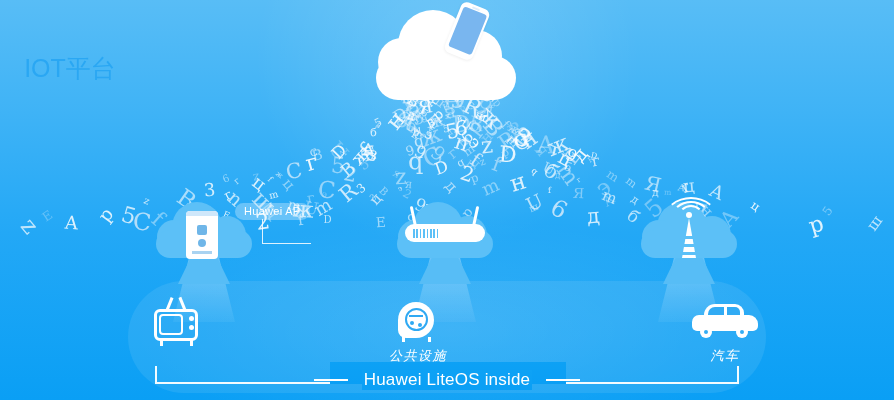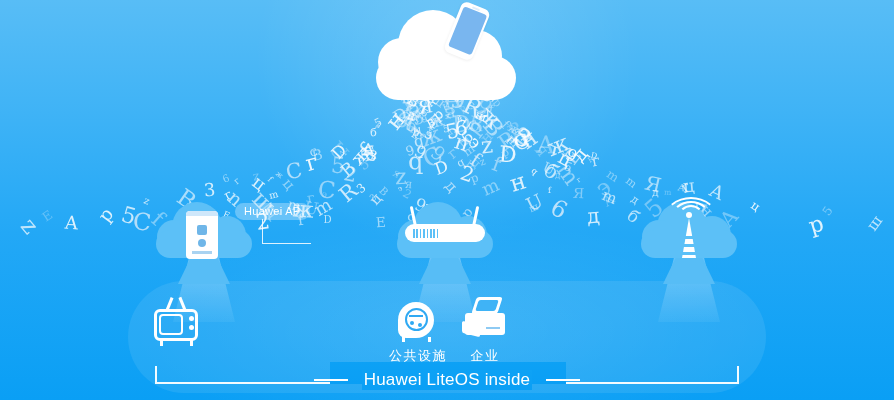--- a/index.html
+++ b/index.html
@@ -266,21 +266,21 @@
 
   .dev { position: absolute; text-align: center; }
   .dev .glyph { position: relative; height: 46px; }
   .dev .cap {
     color: #ffffff;
     font-size: 13px;
     letter-spacing: 1.5px;
     white-space: nowrap;
     margin-top: 4px;
   }
-  .cap-cjk { letter-spacing: 1px; font-size: 14px; }
+  .cap-cjk { letter-spacing: 1px; font-size: 14px; font-style: italic; }
 
   
   #dev-tv   { left: 148px; top: 297px; width: 56px; }
   #tv-body {
     position: absolute; left: 6px; top: 12px;
     width: 44px; height: 32px;
     border: 3.5px solid #ffffff;
     border-radius: 6px;
     box-sizing: border-box;
   }
@@ -693,20 +693,21 @@
   <div class="beam" id="beam-right"></div>
 
   <div id="device-panel"></div>
 
   <div id="iot-cloud">
     <div class="cl-puff p1"></div>
     <div class="cl-puff p2"></div>
     <div class="cl-puff p3"></div>
     <div class="base"></div>
   </div>
+  <div id="iot-label">IOT平台</div>
 
   <div id="phone">
     <div class="screen"></div>
     <div class="spk"></div>
   </div>
 
   <div class="pedestal" id="ped-left"></div>
   <div class="pedestal" id="ped-mid"></div>
   <div class="pedestal" id="ped-right"></div>
 
@@ -775,32 +776,35 @@
       <div id="pm-face"></div>
       <div id="pm-slot"></div>
       <div id="pm-d1"></div>
       <div id="pm-d2"></div>
       <div id="pm-leg1"></div>
       <div id="pm-leg2"></div>
     </div>
     <div class="cap cap-cjk">公共设施</div>
   </div>
 
-  <div class="dev" id="dev-ent">
+
+
+  <div class="dev" id="dev-car">
     <div class="glyph">
-      <div id="pr-top"></div>
-      <div id="pr-top-in"></div>
-      <div id="pr-body"></div>
-      <div id="pr-tray"></div>
-      <div id="pr-line"></div>
+      <div id="car-roof"></div>
+      <div id="car-win"></div>
+      <div id="car-pillar"></div>
+      <div id="car-body"></div>
+      <div id="car-w1"></div>
+      <div id="car-w2"></div>
+      <div id="car-w1i"></div>
+      <div id="car-w2i"></div>
     </div>
-    <div class="cap cap-cjk">企业</div>
-  </div>
-
-
+    <div class="cap cap-cjk">汽车</div>
+  </div>
 
   <div id="bracket"></div>
   <div id="bracket-mask"></div>
   <div id="liteos-wrap">
     <div id="liteos-rule-l"></div>
     <div id="liteos-text">Huawei LiteOS inside</div>
     <div id="liteos-rule-r"></div>
   </div>
 
 </div>

